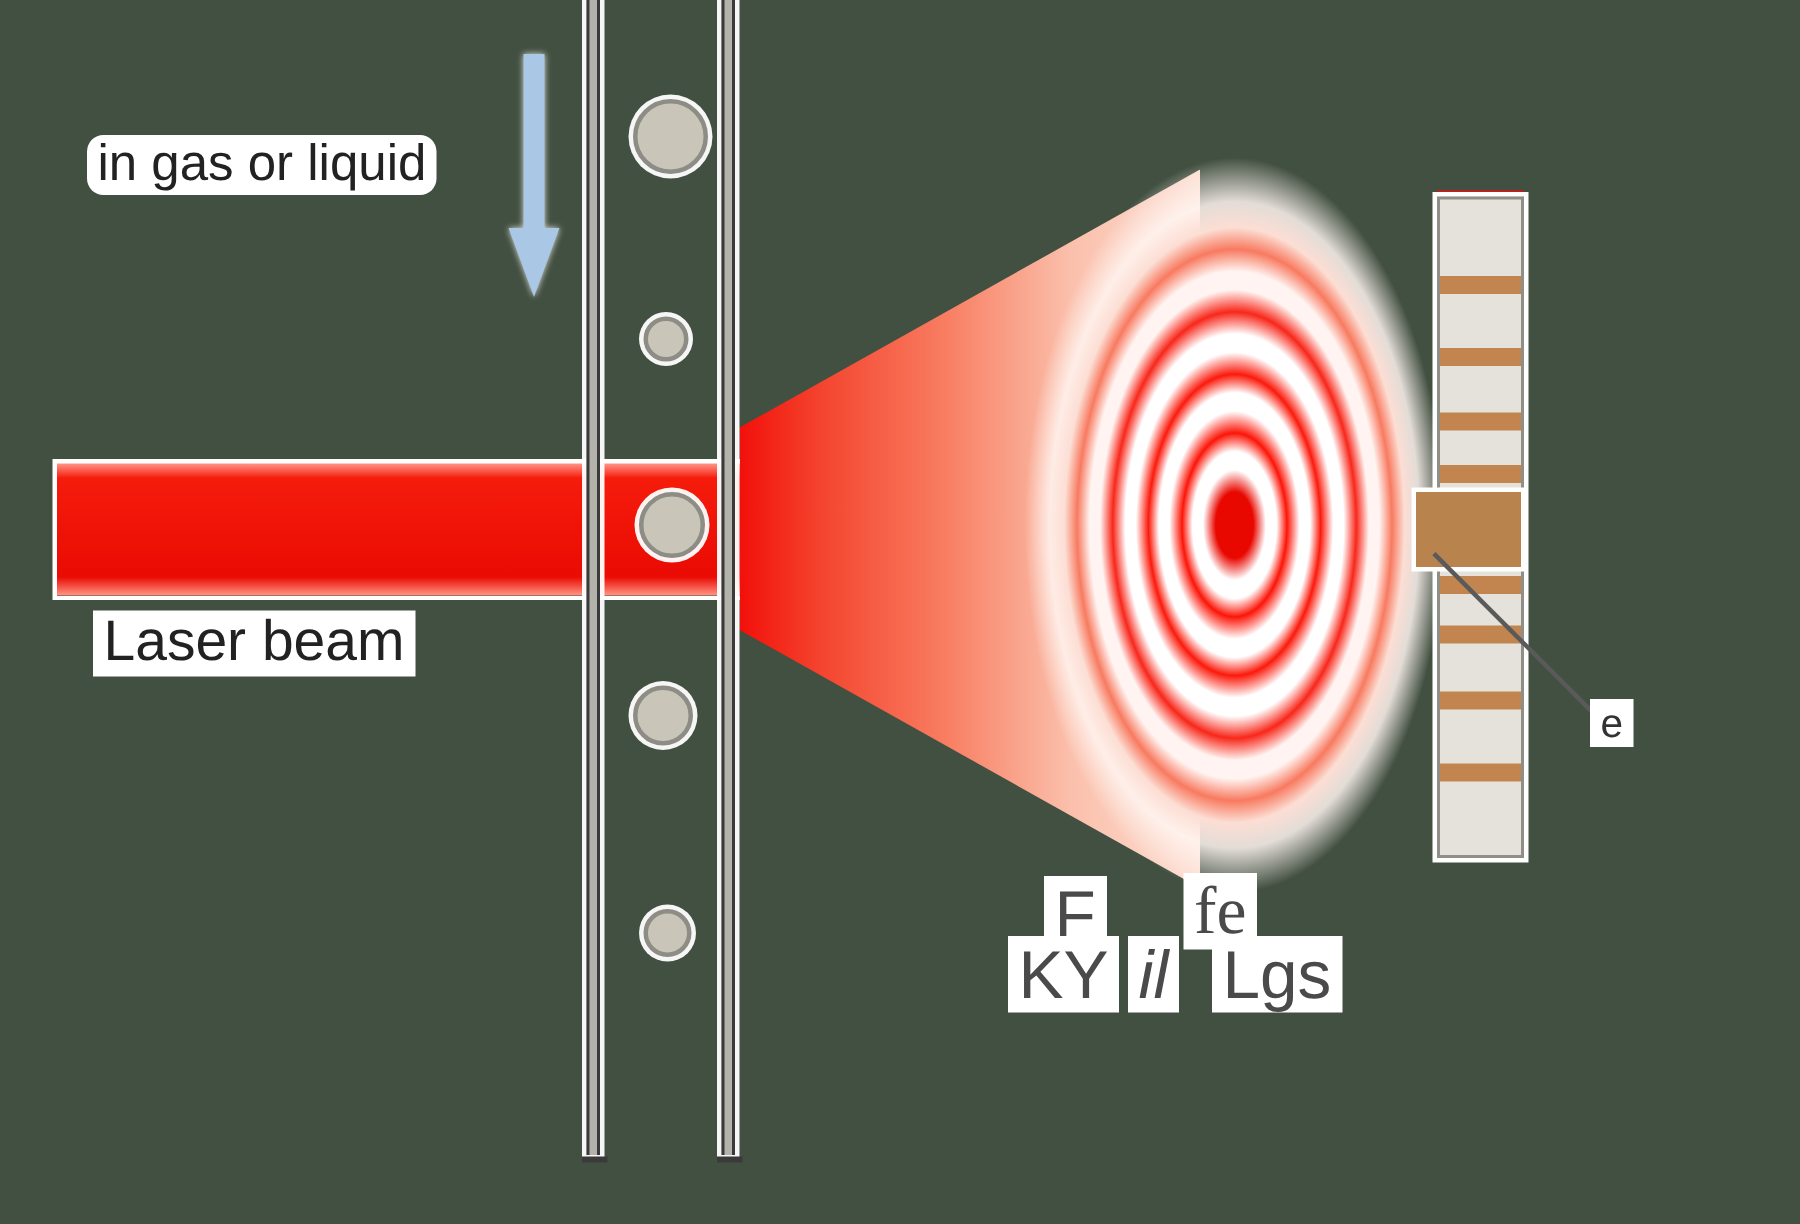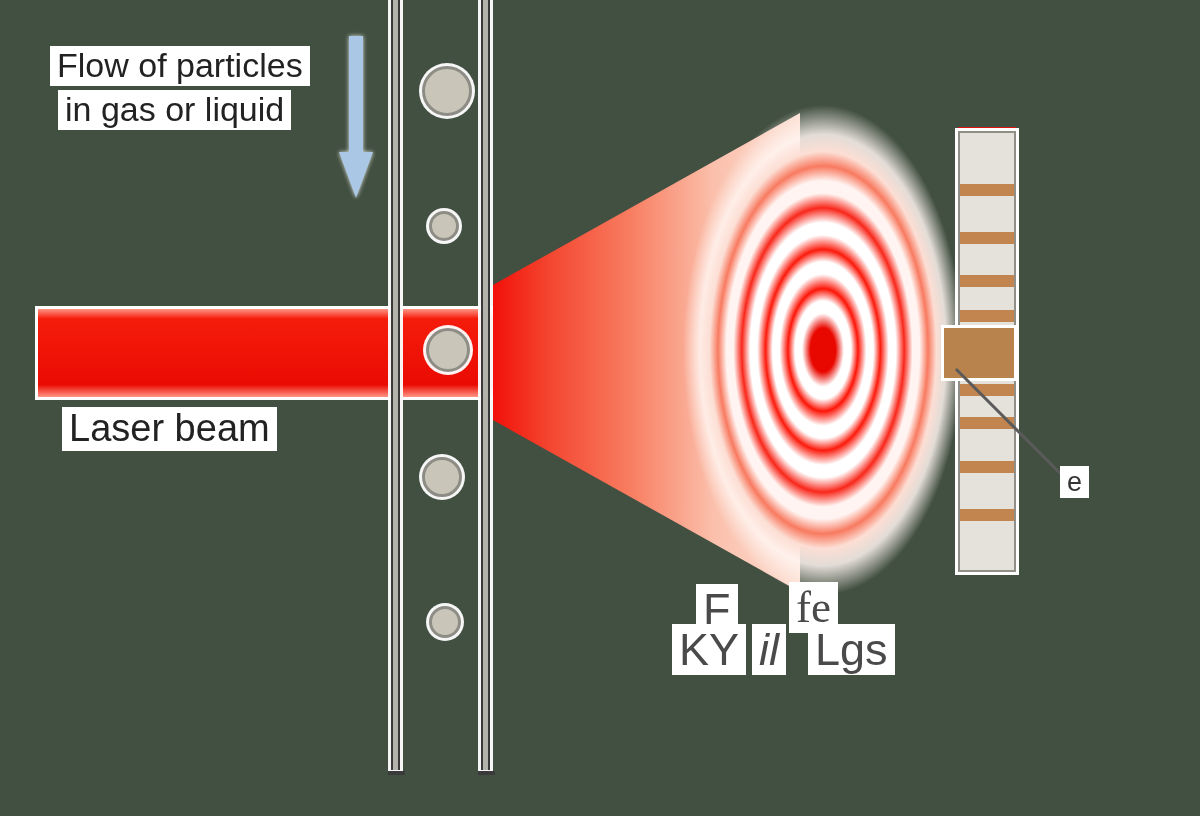--- a/index.html
+++ b/index.html
@@ -9,21 +9,21 @@
     font-family:"Liberation Sans", sans-serif;
   }
   .abs{position:absolute;}
   .txt{
     position:absolute;display:inline-block;background:#ffffff;
     color:#222;line-height:1.05;padding:2px 7px;white-space:nowrap;
   }
 
   
   #flow-line1{left:50px;top:46px;font-size:34px;}
-  #flow-line2{left:58px;top:90px;font-size:34px;}
+  #flow-line2{left:58px;top:90px;font-size:34px;border-radius:11px;}
   #flow-arrow{left:336px;top:30px;width:40px;height:170px;
     filter:drop-shadow(0 0 2px rgba(255,255,255,.85));}
   #arrow-shaft{position:absolute;left:13px;top:6px;width:14px;height:118px;background:#aac7e6;}
   #arrow-head{position:absolute;left:3px;top:122px;width:0;height:0;
     border-left:17px solid transparent;border-right:17px solid transparent;
     border-top:46px solid #aac7e6;}
 
   
   #laser-beam{left:38px;top:309px;width:456px;height:88px;
     background:linear-gradient(to bottom,#ff9585 0%,#f51c0c 11%,#ea0b02 86%,#ff9585 100%);
@@ -122,21 +122,20 @@
   <div id="seg3" class="seg"></div>
   <div id="seg4" class="seg"></div>
   <div id="seg5" class="seg"></div>
   <div id="seg6" class="seg"></div>
   <div id="seg7" class="seg"></div>
   <div id="seg8" class="seg"></div>
   <div id="center-element" class="abs"></div>
   <div id="pointer-line" class="abs"></div>
   <span id="detector-label" class="txt">e</span>
 
-  <span id="flow-line1" class="txt">Flow of particles</span>
   <span id="flow-line2" class="txt">in gas or liquid</span>
   <div id="flow-arrow" class="abs">
     <div id="arrow-shaft"></div>
     <div id="arrow-head"></div>
   </div>
 
   <span id="laser-label" class="txt">Laser beam</span>
 
   <span id="frag-f" class="txt frag">F</span>
   <span id="frag-fe" class="txt frag">fe</span>

